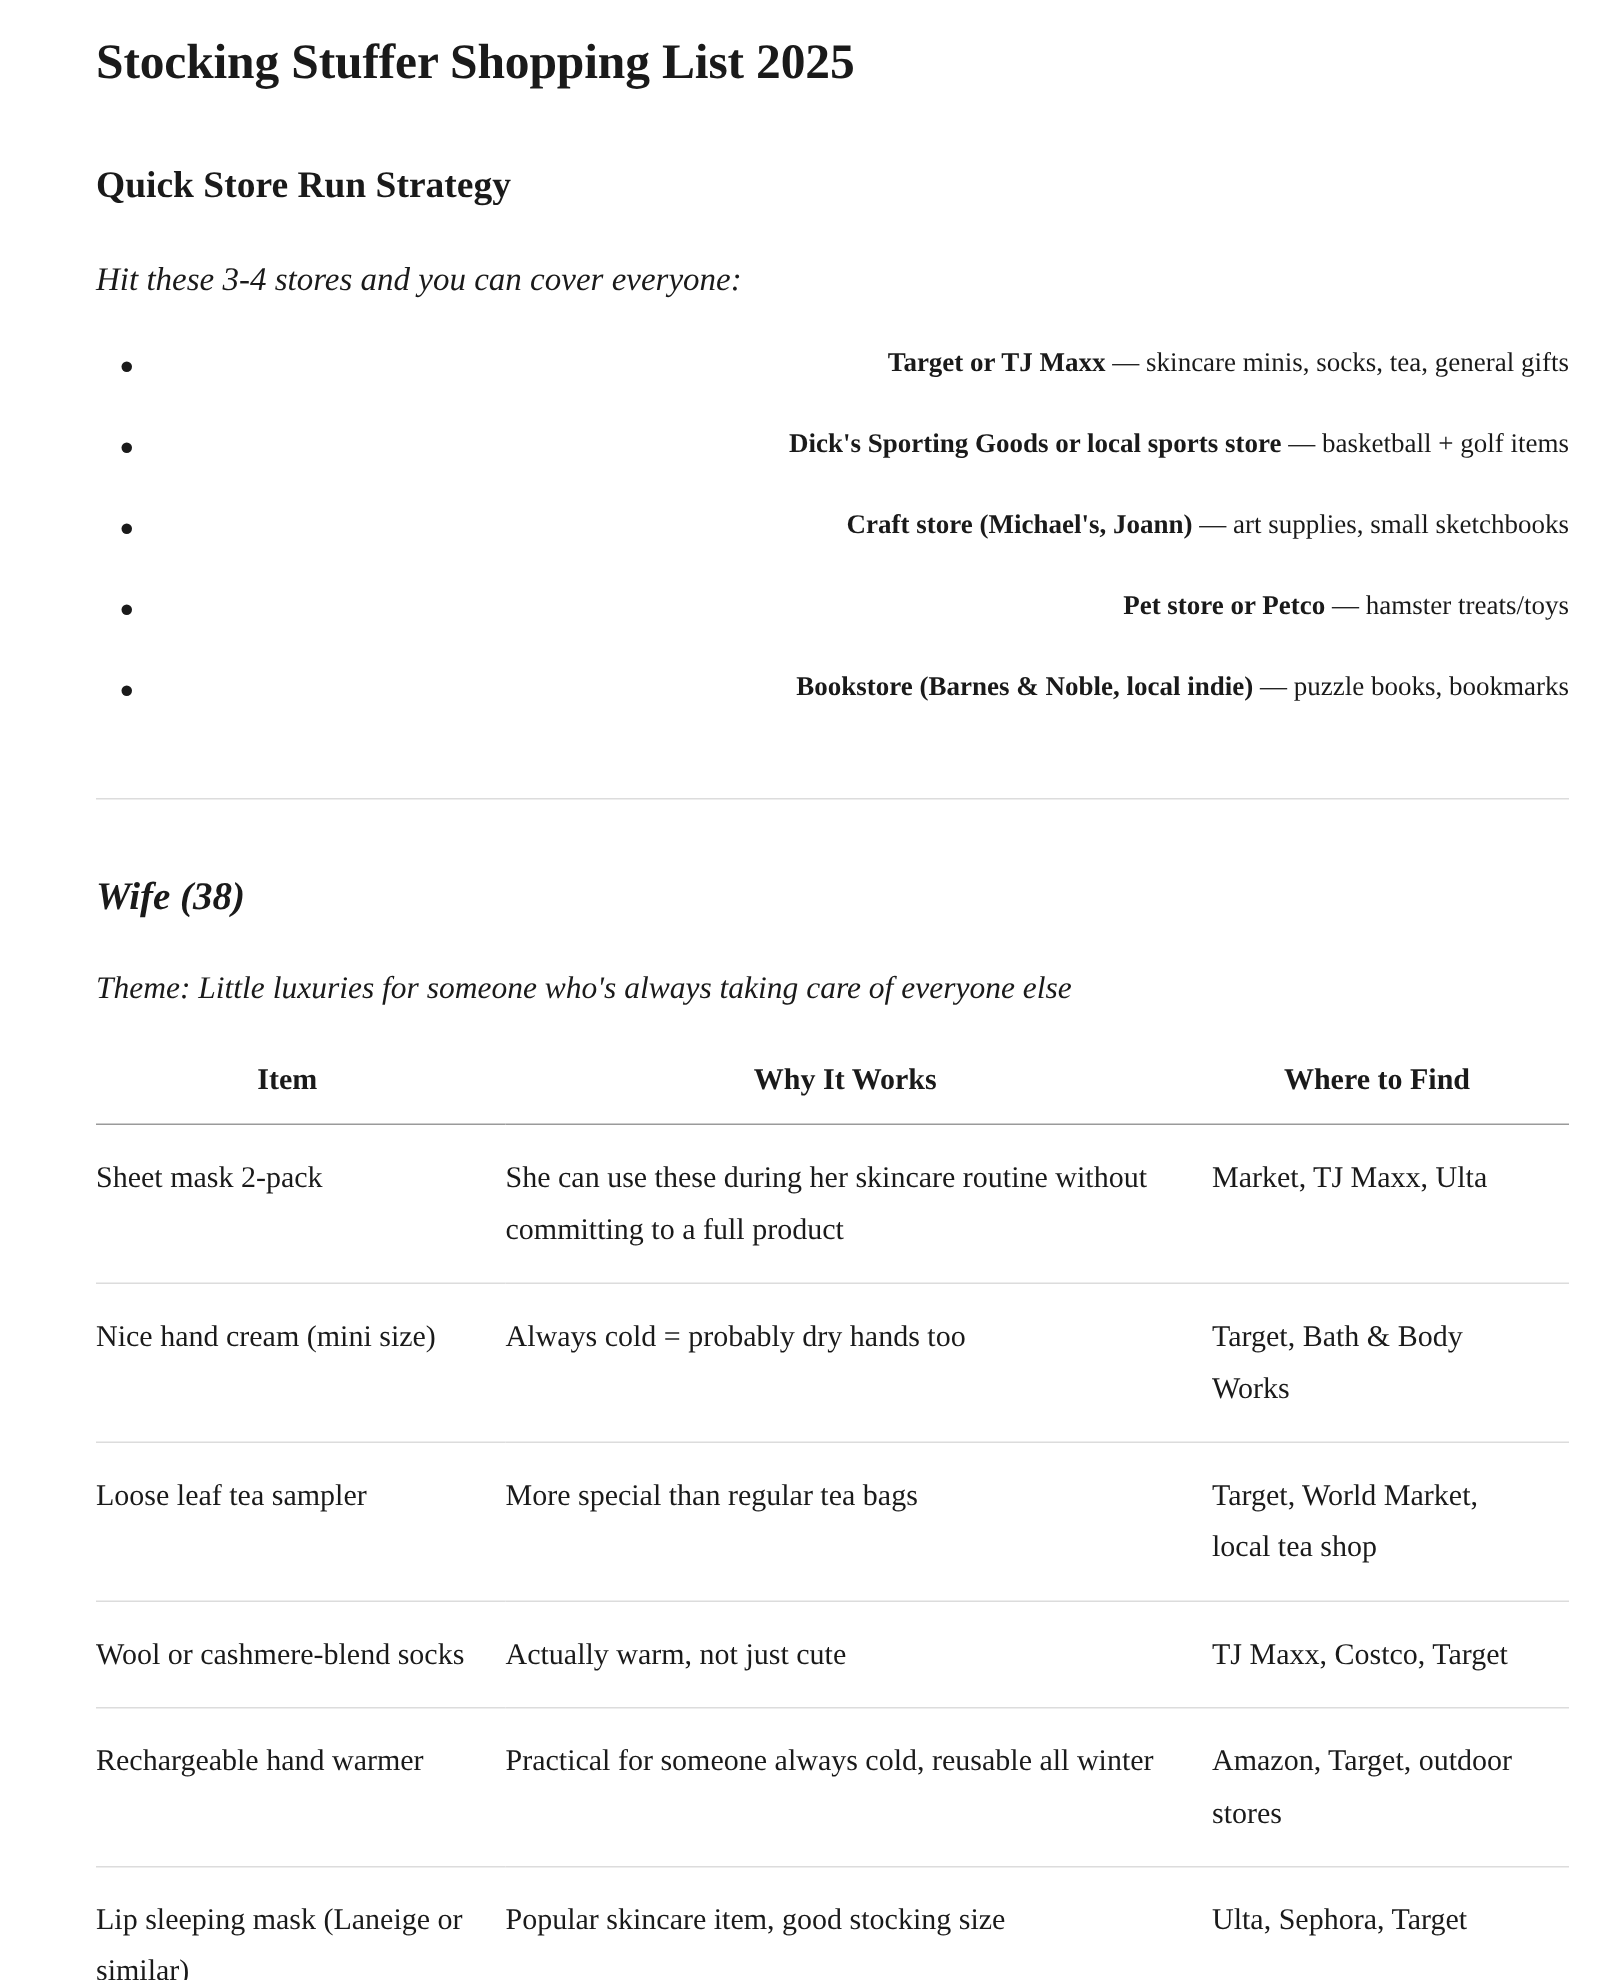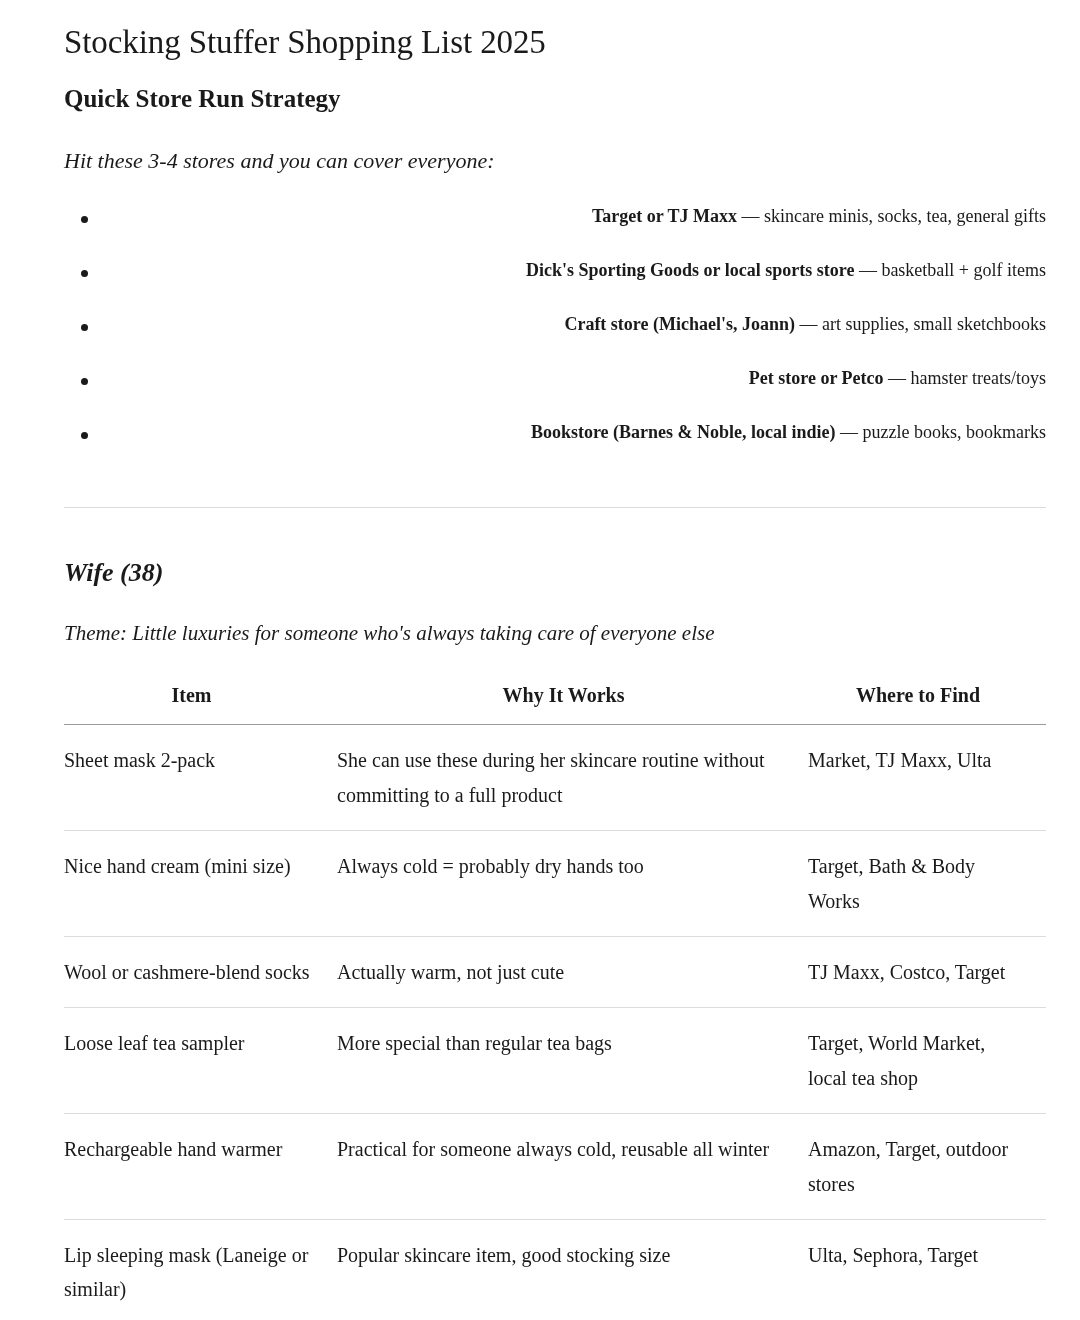--- a/index.html
+++ b/index.html
@@ -15,30 +15,30 @@
     color: #1a1a1a;
     -webkit-font-smoothing: antialiased;
   }
   .page {
     padding: 22px 34px 0 64px;
     box-sizing: border-box;
     width: 1080px;
   }
   h1.doc-title {
     font-size: 33px;
-    font-weight: normal;
+    font-weight: bold;
     line-height: 1.25;
     margin: 0 0 0 0;
     letter-spacing: -0.1px;
   }
   h2.section-heading {
     font-size: 25px;
     font-weight: bold;
     line-height: 1.3;
-    margin: 20px 0 0 0;
+    margin: 45px 0 0 0;
   }
   p.lead {
     font-size: 22px;
     line-height: 1.5;
     margin: 28px 0 0 0;
     font-style: italic;
   }
   ul.store-list {
     list-style: none;
     margin: 26px 0 0 0;
@@ -152,28 +152,28 @@
           <td>Sheet mask 2-pack</td>
           <td>She can use these during her skincare routine without committing to a full product</td>
           <td>Market, TJ Maxx, Ulta</td>
         </tr>
         <tr>
           <td>Nice hand cream (mini size)</td>
           <td>Always cold = probably dry hands too</td>
           <td>Target, Bath &amp; Body Works</td>
         </tr>
         <tr>
+          <td>Loose leaf tea sampler</td>
+          <td>More special than regular tea bags</td>
+          <td>Target, World Market, local tea shop</td>
+        </tr>
+        <tr>
           <td>Wool or cashmere-blend socks</td>
           <td>Actually warm, not just cute</td>
           <td>TJ Maxx, Costco, Target</td>
-        </tr>
-        <tr>
-          <td>Loose leaf tea sampler</td>
-          <td>More special than regular tea bags</td>
-          <td>Target, World Market, local tea shop</td>
         </tr>
         <tr>
           <td>Rechargeable hand warmer</td>
           <td>Practical for someone always cold, reusable all winter</td>
           <td>Amazon, Target, outdoor stores</td>
         </tr>
         <tr>
           <td>Lip sleeping mask (Laneige or similar)</td>
           <td>Popular skincare item, good stocking size</td>
           <td>Ulta, Sephora, Target</td>

